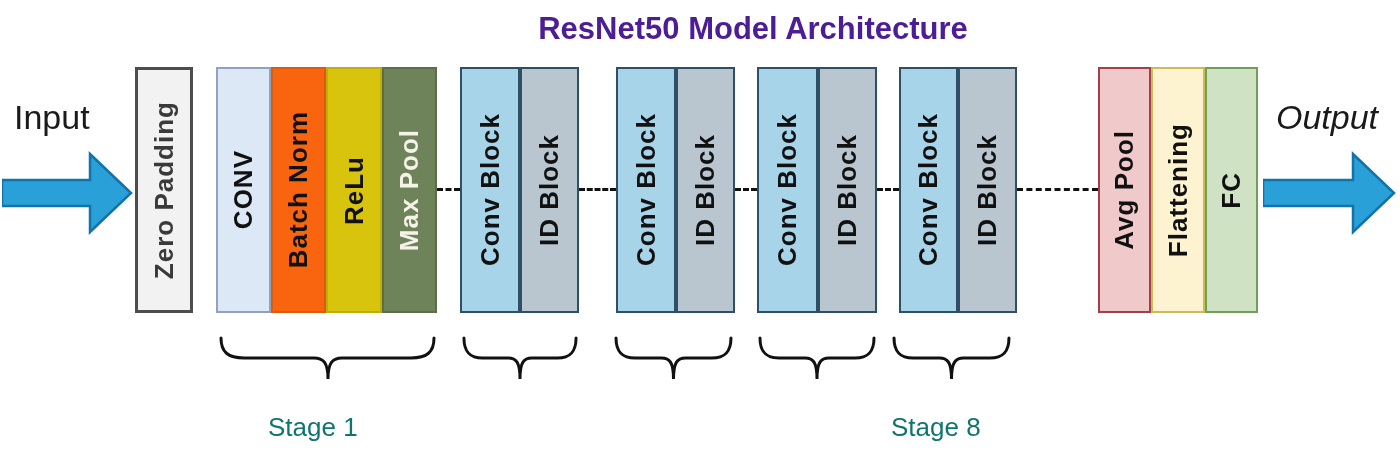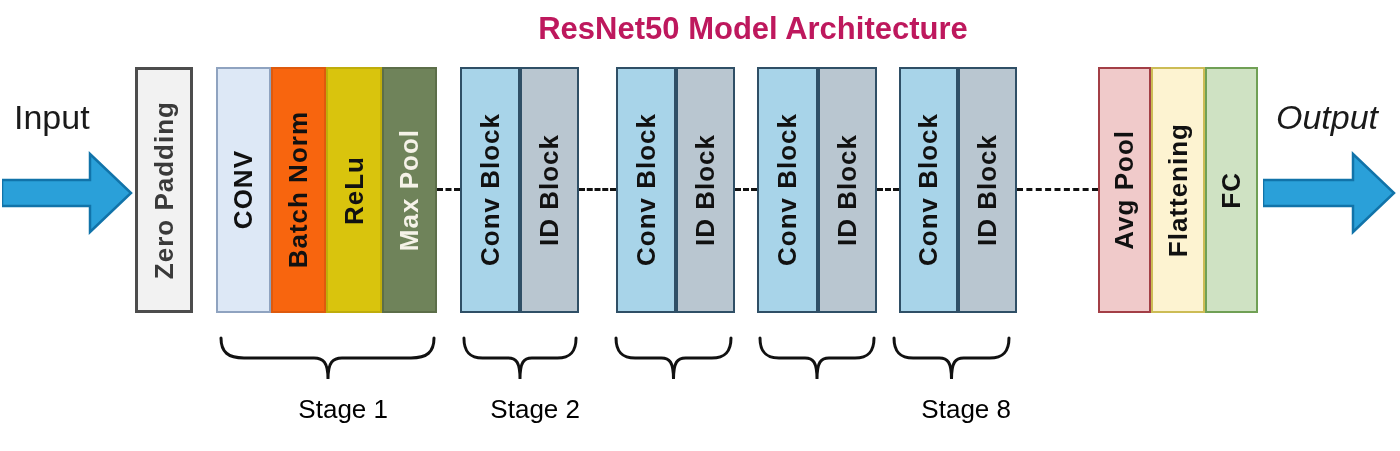--- a/index.html
+++ b/index.html
@@ -2,21 +2,21 @@
 <html><head>
 <meta charset="utf-8">
 <style>
   html,body { margin:0; padding:0; background:#ffffff; }
   .canvas {
     position:relative; width:1400px; height:451px; background:#ffffff;
     font-family:"Liberation Sans", sans-serif; overflow:hidden;
   }
   .title {
     position:absolute; top:11px; left:753px; transform:translateX(-50%);
-    font-size:31px; font-weight:700; color:#be185d; white-space:nowrap;
+    font-size:31px; font-weight:700; color:#4c1d95; white-space:nowrap;
   }
   .io-label {
     position:absolute; font-size:34px; color:#1a1a1a; white-space:nowrap;
   }
   .input-label  { left:14px;  top:98px; }
   .output-label { left:1276px; top:98px;font-style:italic; }
   .arrow-svg { position:absolute; top:151px; }
   .block-group { position:absolute; top:67px; height:246px; display:flex; }
   .block {
     box-sizing:border-box; height:100%; border:2px solid;
@@ -30,22 +30,22 @@
     position:absolute; left:135px; top:67px; width:58px; height:246px;
     box-sizing:border-box; border:3px solid #4d4d4d; background:#f2f2f2;
     display:flex; align-items:center; justify-content:center;
   }
   .zero-padding .vlabel { color:#3a3a3a; }
   .dash {
     position:absolute; top:188px; height:0; border-top:3px dashed #111;
   }
   .brace { position:absolute; top:335px; }
   .stage-label {
-    position:absolute; top:394px; width:120px; text-align:right;
-    font-size:26px; color:#000000; white-space:nowrap;
+    position:absolute; top:412px; width:120px; text-align:left;
+    font-size:26px; color:#0f766e; white-space:nowrap;
   }
   .watermark {
     position:absolute; top:364px; left:1041px; font-size:40px;
     color:rgba(255,255,255,0.92);
     text-shadow:2px 2px 0 #c3c3c3, 1px 1px 0 #cccccc;
     -webkit-text-stroke:1px #d6d6d6;
     letter-spacing:2px; white-space:nowrap;
   }
 </style>
 </head>
@@ -152,17 +152,16 @@
     <path d="M3,3 C3,17 9,23 22,23 L48,23 C56,23 60,27 60,44 C60,27 64,23 72,23 L98,23 C111,23 117,17 117,3" fill="none" stroke="#111" stroke-width="3" stroke-linecap="round"></path>
   </svg>
   <svg class="brace" style="left:757px" width="120" height="48" viewBox="0 0 120 48" preserveAspectRatio="none">
     <path d="M3,3 C3,17 9,23 22,23 L48,23 C56,23 60,27 60,44 C60,27 64,23 72,23 L98,23 C111,23 117,17 117,3" fill="none" stroke="#111" stroke-width="3" stroke-linecap="round"></path>
   </svg>
   <svg class="brace" style="left:891px" width="121" height="48" viewBox="0 0 120 48" preserveAspectRatio="none">
     <path d="M3,3 C3,17 9,23 22,23 L48,23 C56,23 60,27 60,44 C60,27 64,23 72,23 L98,23 C111,23 117,17 117,3" fill="none" stroke="#111" stroke-width="3" stroke-linecap="round"></path>
   </svg>
 
   <div class="stage-label" style="left:268px">Stage 1</div>
-  <div class="stage-label" style="left:460px">Stage 2</div>
   <div class="stage-label" style="left:891px">Stage 8</div>
 
 
 </div>
 
 </body></html>

